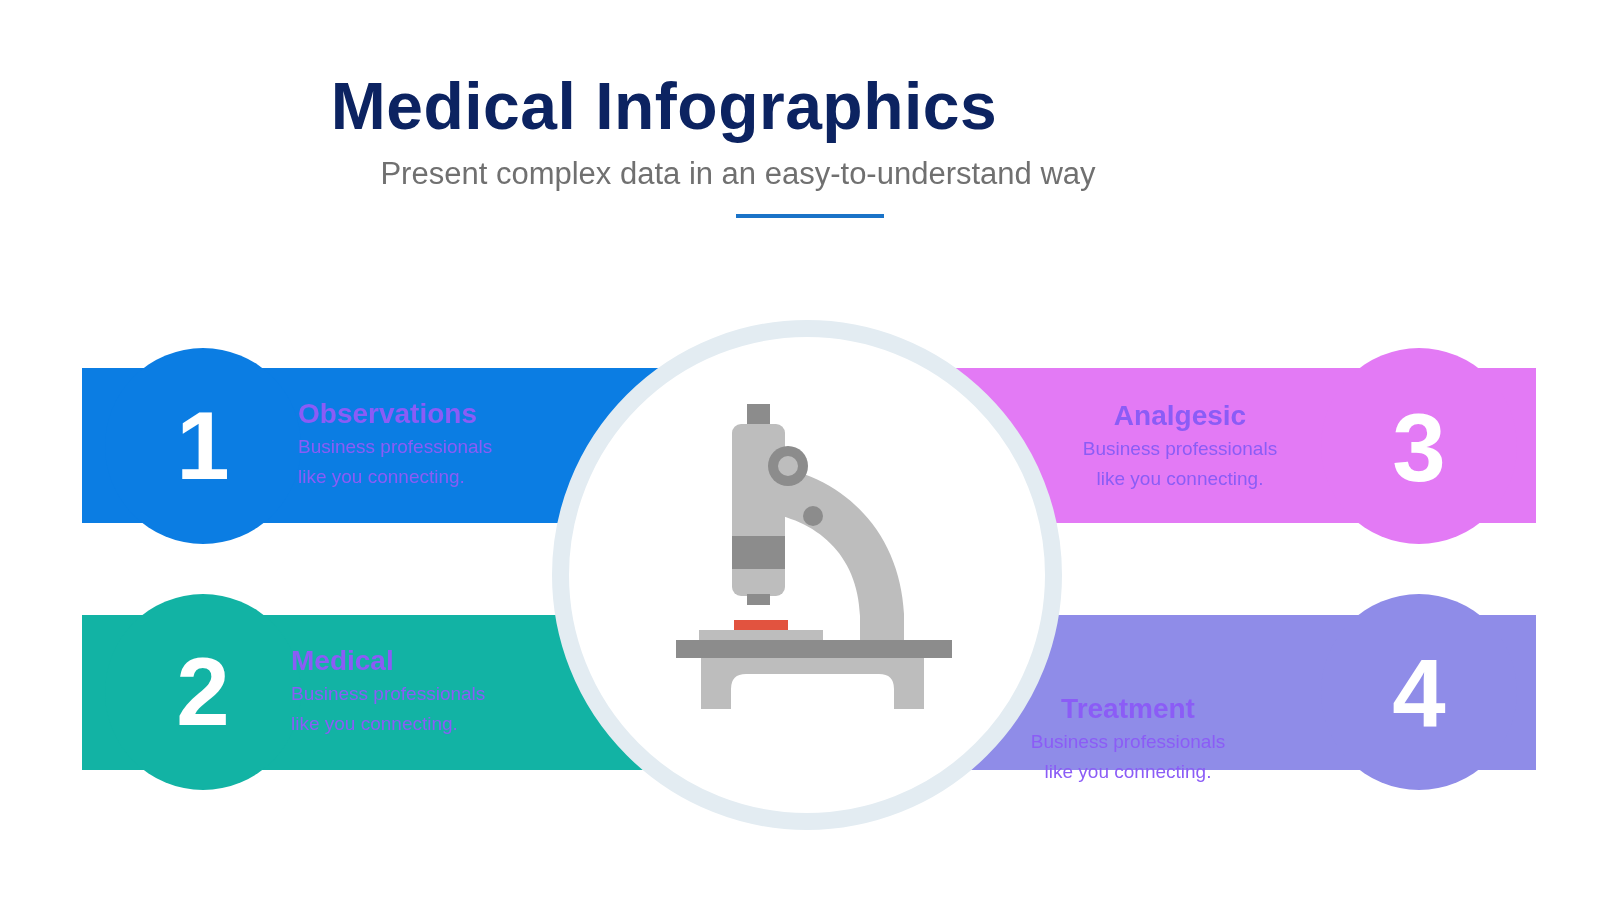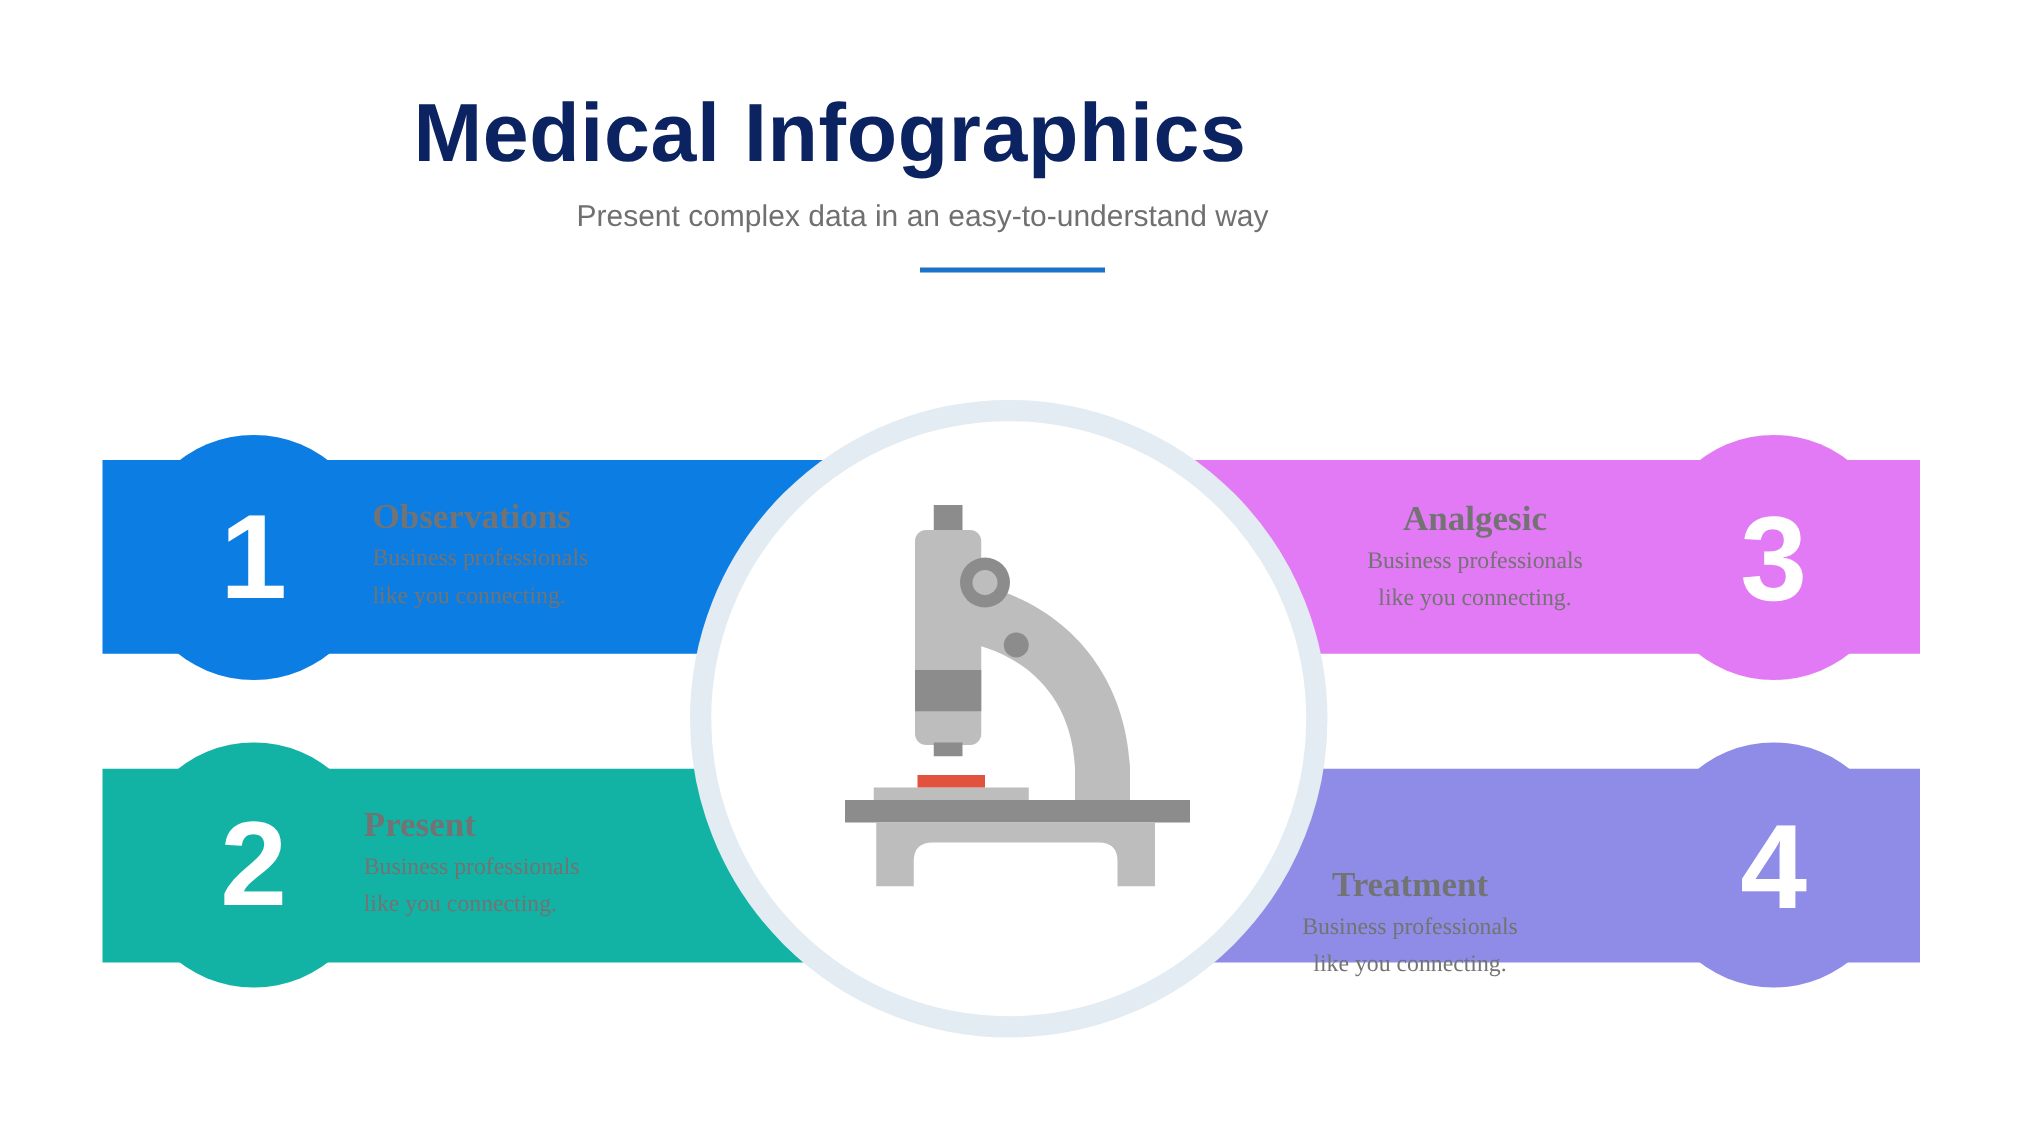--- a/index.html
+++ b/index.html
@@ -10,37 +10,37 @@
       position: relative;
     }
     .header { position: absolute; left: 0; top: 0; width: 1620px; text-align: center; }
     .title {
       position: absolute; left: 0; width: 1328px; top: 66px;
       font-size: 66px; font-weight: bold; color: #0c2361; letter-spacing: 0.5px;
       line-height: 80px;
     }
     .subtitle {
       position: absolute; left: 0; width: 1476px; top: 160px;
-      font-size: 24px; color: #707070; line-height: 28px;
+      font-size: 31px; color: #707070; line-height: 28px;
     }
     .underline {
       position: absolute; left: 736px; top: 214px; width: 148px; height: 4px;
       background: #1a73c8;
     }
     .band {
       position: absolute; height: 155px;
     }
     .num-circle {
       position: absolute; width: 196px; height: 196px; border-radius: 50%;
     }
     .num {
       position: absolute; width: 196px; text-align: center;
       font-size: 96px; font-weight: bold; color: #ffffff; line-height: 196px;
     }
-    .item-text { position: absolute; color: #737373; width: 300px; font-family: Liberation Serif, serif; }
+    .item-text { position: absolute; color: #8b5cf6; width: 300px; }
     .item-text.right { text-align: center; }
     .item-title { font-size: 28px; font-weight: bold; line-height: 36px; }
     .item-desc { font-size: 19px; line-height: 30px; }
     .ring {
       position: absolute; left: 552px; top: 320px; width: 510px; height: 510px;
       border-radius: 50%; background: #ffffff;
       box-shadow: 0 0 0 0 transparent;
       border: 17px solid #e3ecf2; box-sizing: border-box;
     }
     .microscope { position: absolute; left: 676px; top: 404px; width: 278px; height: 312px; }
@@ -63,21 +63,21 @@
     <div class="item-desc">Business professionals</div>
     <div class="item-desc">like you connecting.</div>
   </div>
 </div>
 
 <div>
   <div class="band" style="left:82px; top:615px; width:600px; background:#12b3a4;"></div>
   <div class="num-circle" style="left:105px; top:594px; background:#12b3a4;"></div>
   <div class="num" style="left:105px; top:594px;">2</div>
   <div class="item-text" style="left:291px; top:643px;">
-    <div class="item-title">Present</div>
+    <div class="item-title">Medical</div>
     <div class="item-desc">Business professionals</div>
     <div class="item-desc">like you connecting.</div>
   </div>
 </div>
 
 <div>
   <div class="band" style="left:936px; top:368px; width:600px; background:#e37af5;"></div>
   <div class="num-circle" style="left:1321px; top:348px; background:#e37af5;"></div>
   <div class="num" style="left:1321px; top:350px;">3</div>
   <div class="item-text right" style="left:1030px; top:398px;">

